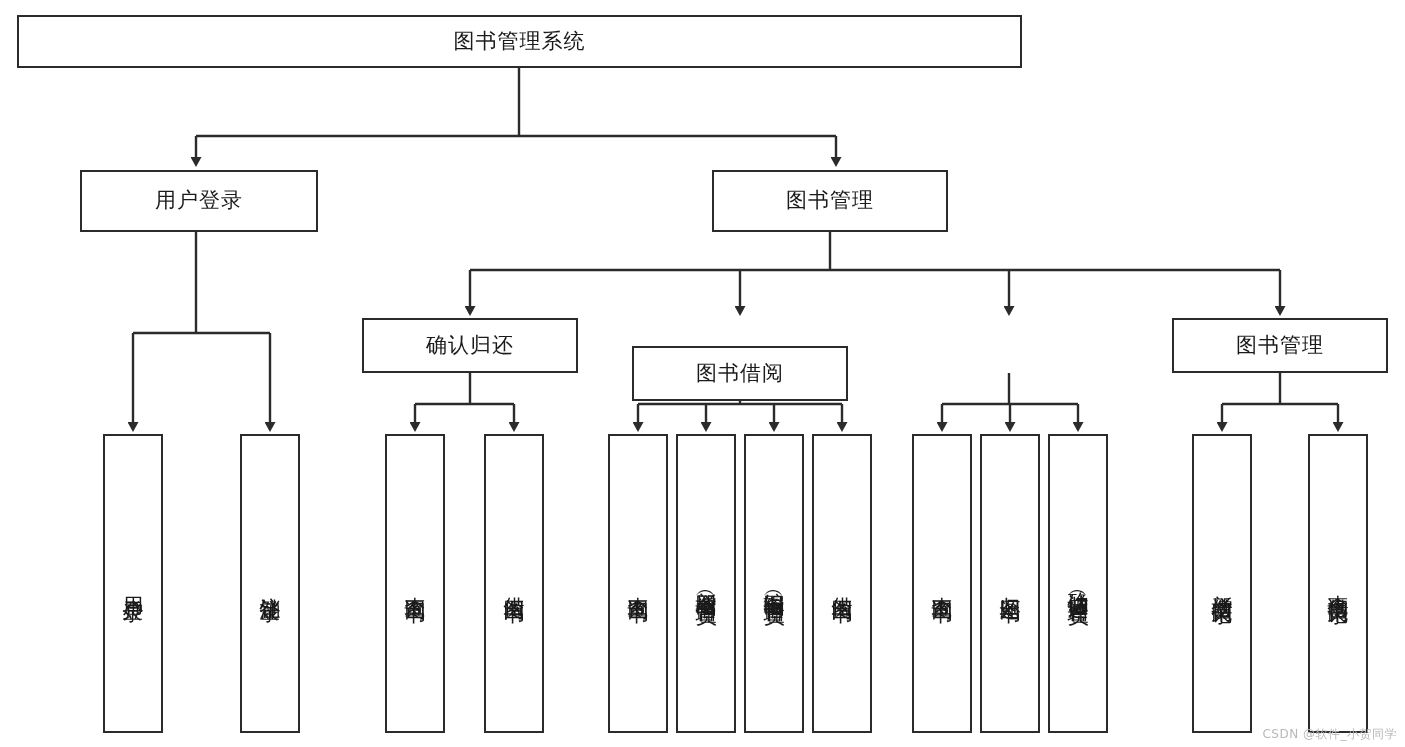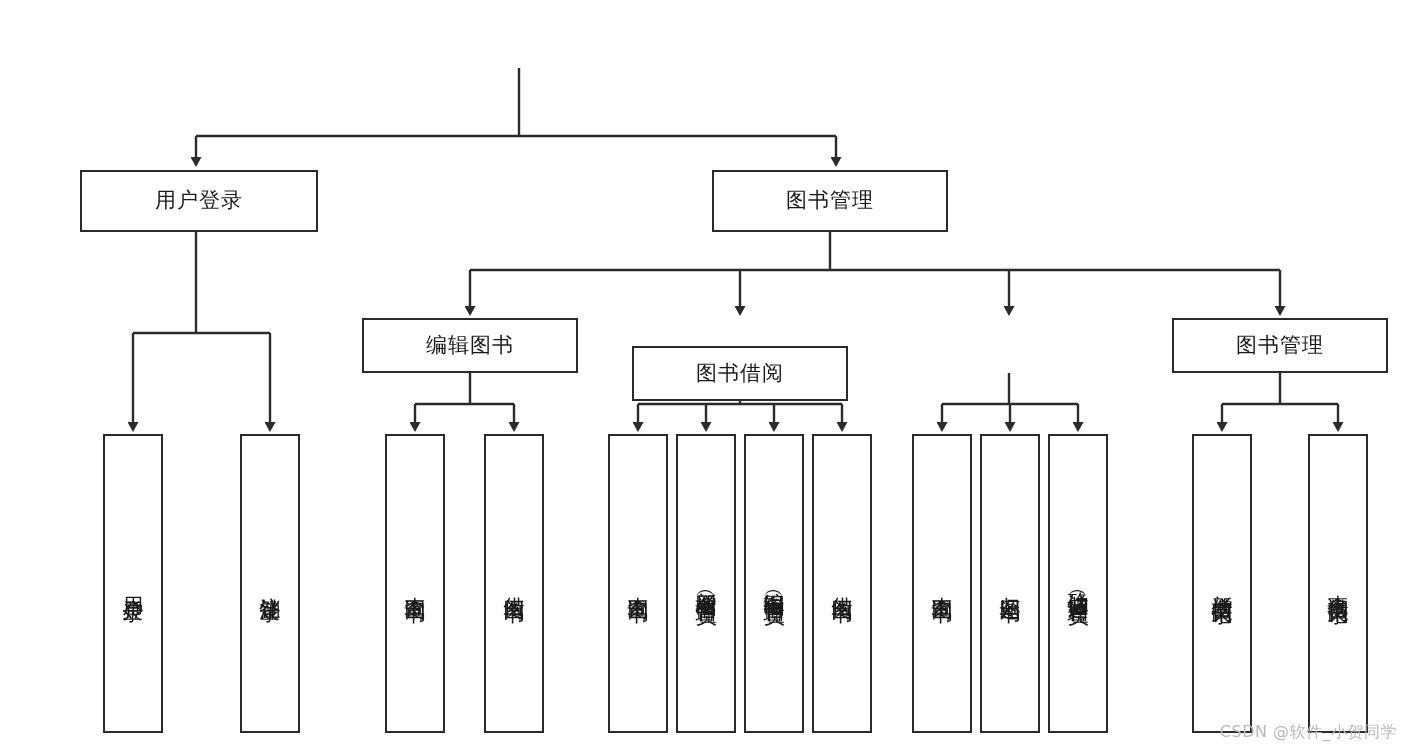--- a/index.html
+++ b/index.html
@@ -54,21 +54,21 @@
     left: 0;
     top: 0;
     width: 1405px;
     height: 747px;
     pointer-events: none;
   }
   .watermark {
     position: absolute;
     right: 8px;
     bottom: 4px;
-    font-size: 16px;
+    font-size: 12px;
     color: #b9b9b9;
     letter-spacing: 0.5px;
     white-space: nowrap;
   }
 </style>
 </head>
 <body>
 
 <div id="canvas">
 
@@ -115,30 +115,33 @@
       <path d="M1010,404 L1010,423" marker-end="url(#arrow)"></path>
       <path d="M1078,404 L1078,423" marker-end="url(#arrow)"></path>
 
       <path d="M1280,373 L1280,404"></path>
       <path d="M1222,404 L1338,404"></path>
       <path d="M1222,404 L1222,423" marker-end="url(#arrow)"></path>
       <path d="M1338,404 L1338,423" marker-end="url(#arrow)"></path>
     </g>
   </svg>
 
+  <div class="node horizontal root" style="left:17px; top:15px; width:1005px; height:53px;">
+    <span>图书管理系统</span>
+  </div>
 
   <div class="node horizontal" style="left:80px; top:170px; width:238px; height:62px;">
     <span>用户登录</span>
   </div>
   <div class="node horizontal" style="left:712px; top:170px; width:236px; height:62px;">
     <span>图书管理</span>
   </div>
 
   <div class="node horizontal" style="left:362px; top:318px; width:216px; height:55px;">
-    <span>编辑图书</span>
+    <span>确认归还</span>
   </div>
   <div class="node horizontal" style="left:632px; top:318px; width:216px; height:55px;margin-top:28px;">
     <span>图书借阅</span>
   </div>
   <div class="node horizontal" style="left:1172px; top:318px; width:216px; height:55px;">
     <span>图书管理</span>
   </div>
 
   <div class="node vertical" style="left:103px; top:434px; width:60px; height:299px;">
     <span class="vtext">用户登录</span>

